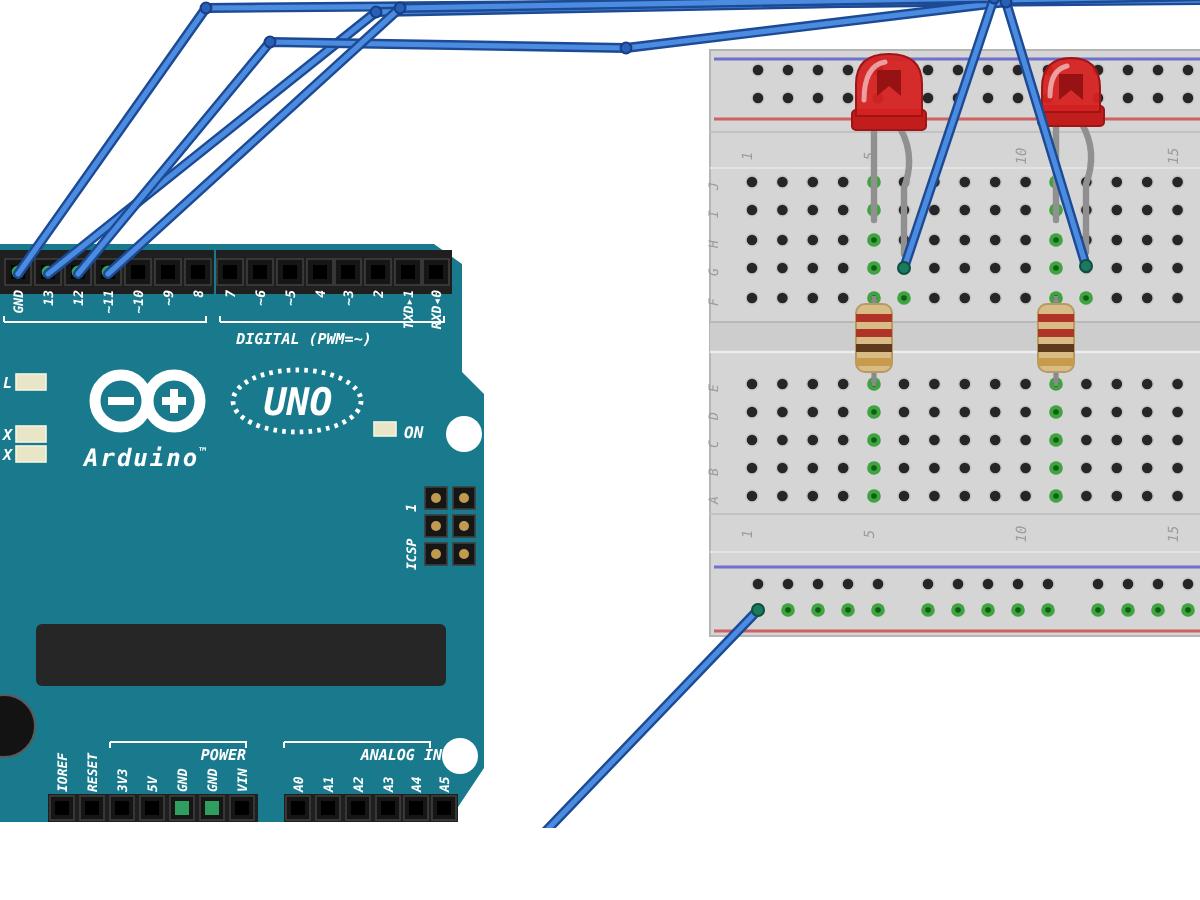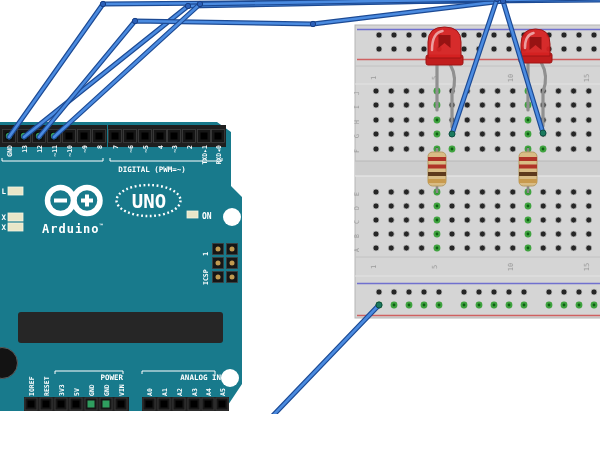--- a/index.html
+++ b/index.html
@@ -1,16 +1,16 @@
 <!DOCTYPE html>
 <html><head>
 <meta charset="utf-8">
 <style>
   html,body{margin:0;padding:0;background:#fff;}
-  #stage{width:600px;height:414px;position:relative;overflow:hidden;background:#fff;}
+  #stage{width:600px;height:414px;position:relative;overflow:hidden;background:#fff;font-style:italic;}
   svg{display:block;}
   text{user-select:none;}
   .silk{font-family:"DejaVu Sans Mono",monospace;font-weight:bold;fill:#ffffff;}
   .bblab{font-family:"DejaVu Sans Mono",monospace;fill:#9b9b9b;}
   .brand{font-family:"DejaVu Sans Mono",monospace;font-weight:bold;fill:#ffffff;}
 </style>
 </head>
 <body>
 
 <div id="stage">

